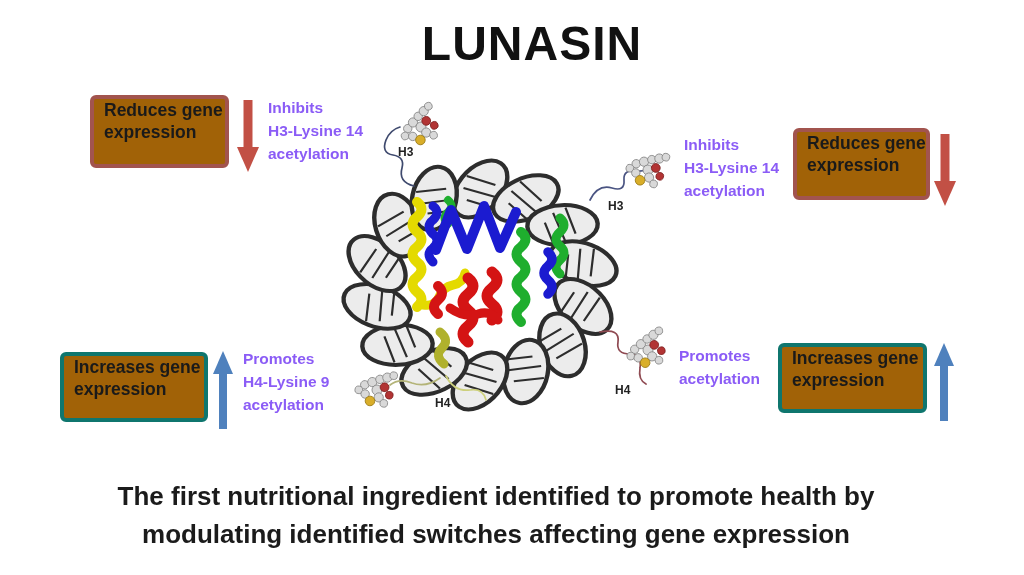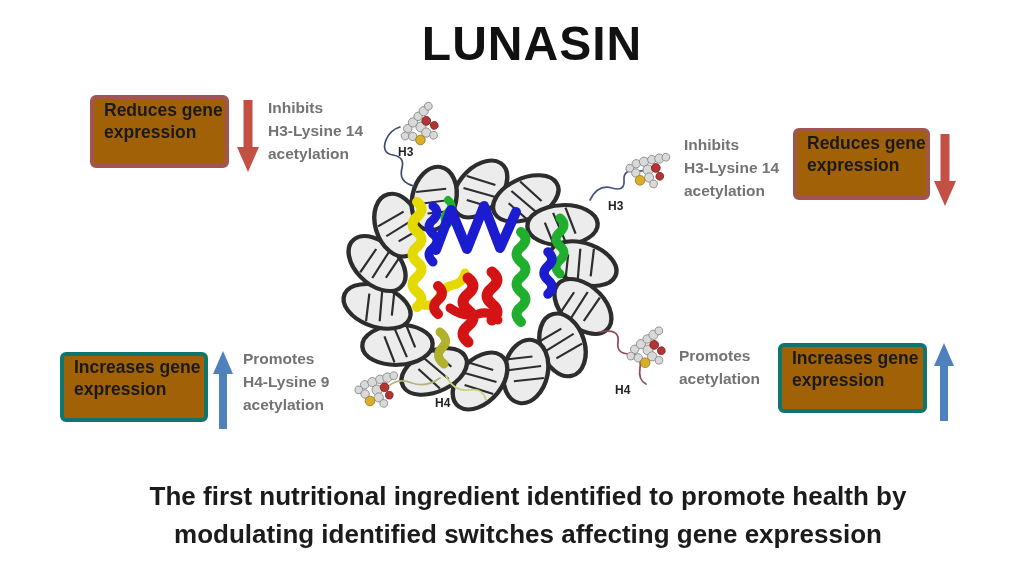--- a/index.html
+++ b/index.html
@@ -12,24 +12,24 @@
     font-size:48px; font-weight:700; letter-spacing:1px; color:#111; margin:0;
   }
   .gbox {
     position:absolute; border-radius:6px; background:#a16207;
     display:flex; align-items:flex-start; box-sizing:border-box;
   }
   .gbox .boxlabel { padding-left:10px; font-size:17.5px; font-weight:700; line-height:1.28; color:#1a1a1a; }
   .red-box  { border:4px solid #a2544e; }
   .blue-box { border:4px solid #0f766e; }
   .arrow { position:absolute; }
-  .note { position:absolute; font-size:15.5px; font-weight:700; line-height:23px; color:#737373; }
+  .note { position:absolute; font-size:15.5px; font-weight:700; line-height:23px; color:#8b5cf6; }
   .hlabel { position:absolute; font-size:12px; font-weight:700; color:#222; }
   .caption {
-    position:absolute; left:68px; top:477px; width:920px; text-align:center;
+    position:absolute; left:36px; top:477px; width:920px; text-align:center;
     font-size:26px; font-weight:700; line-height:38px; color:#1b1b1b;
   }
   .figure { position:absolute; left:320px; top:100px; }
   .ms { fill:#d9d9d9; stroke:#858585; stroke-width:0.8; }
   .helix { fill:none; stroke-linecap:round; stroke-linejoin:round; }
   .tail { fill:none; stroke-width:1.7; stroke-linecap:round; }
 </style>
 </head>
 <body>
 

